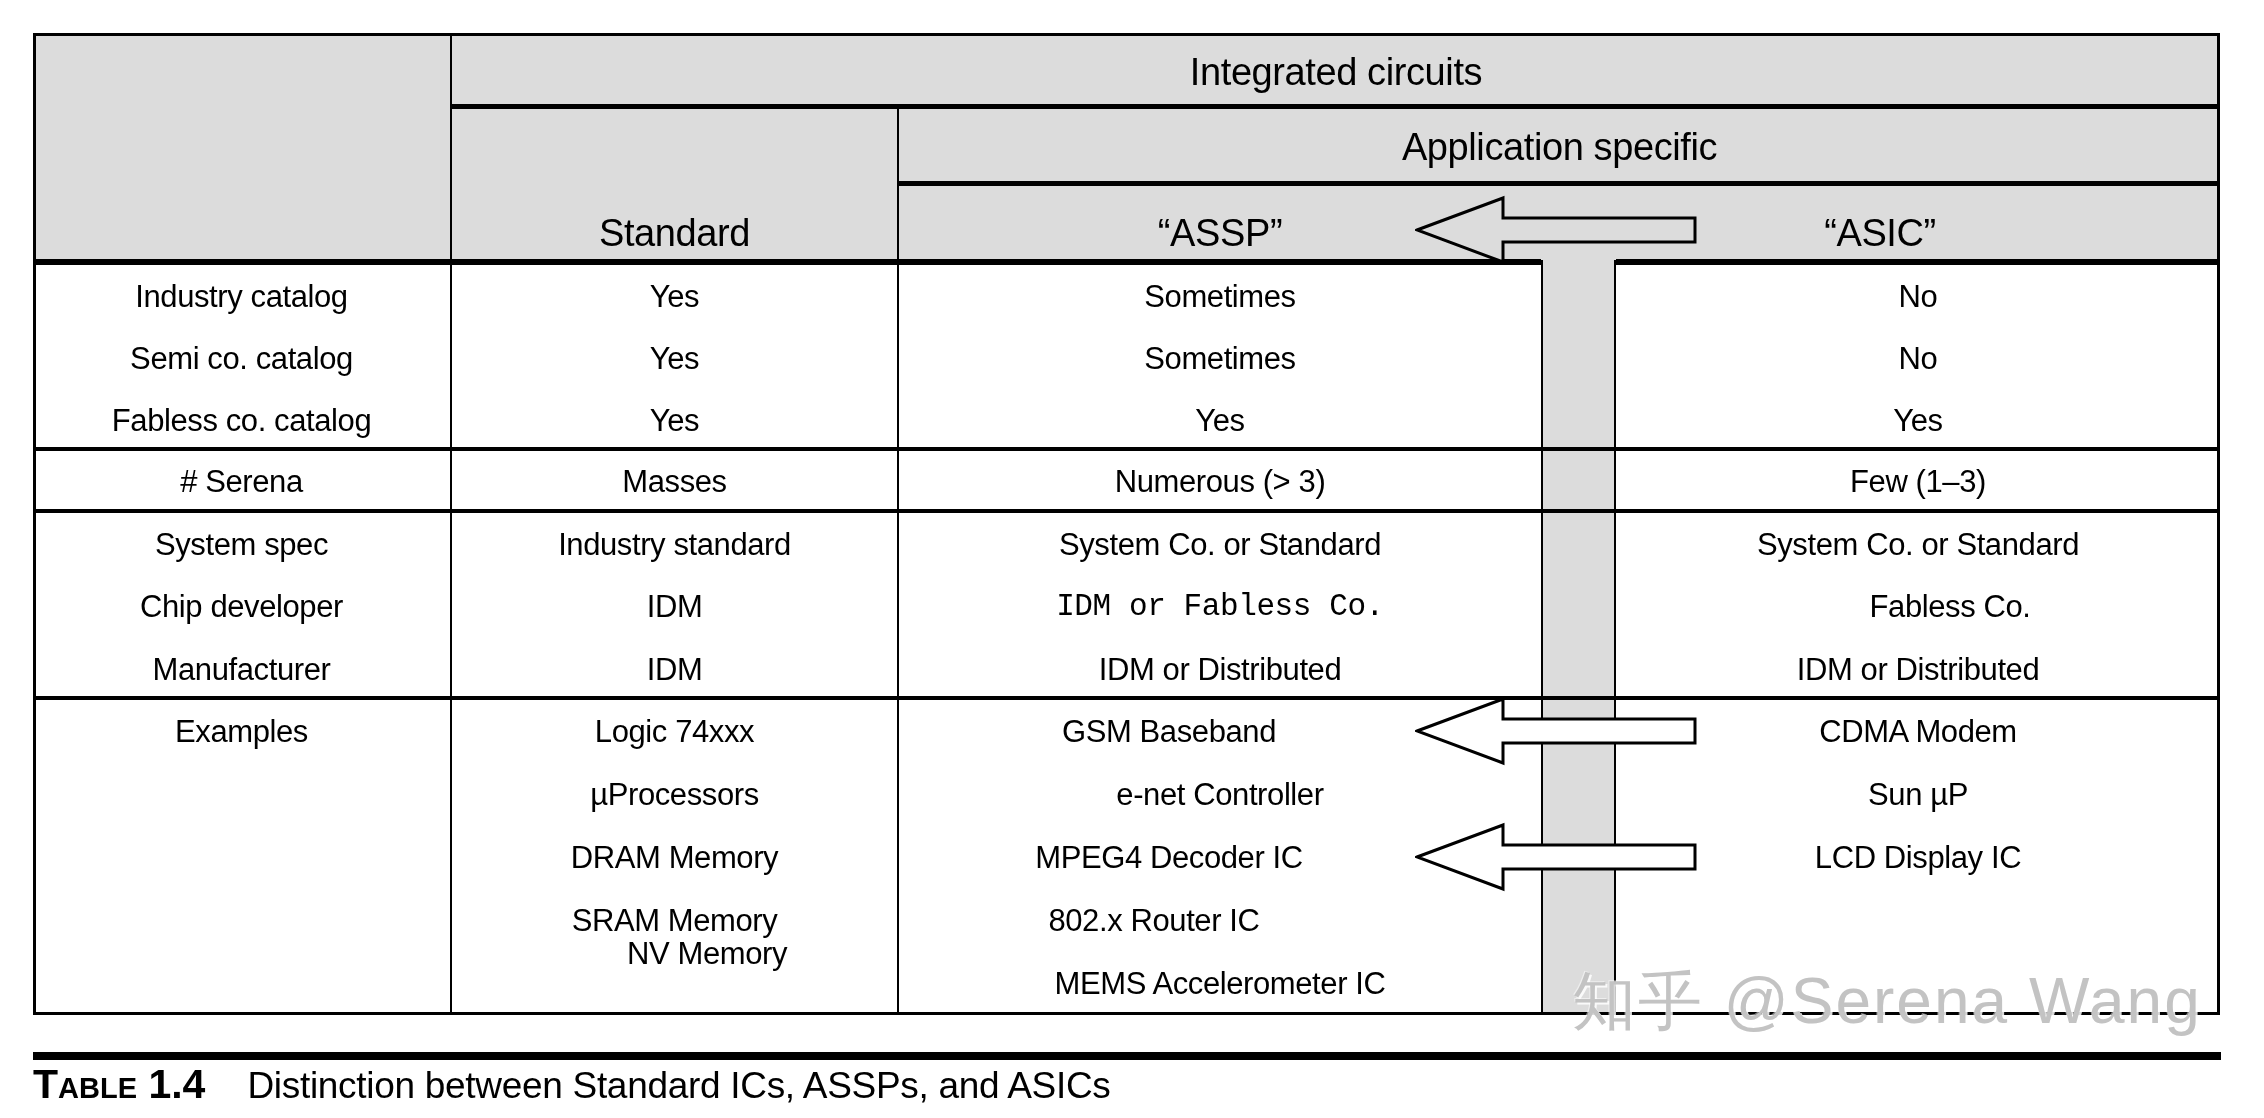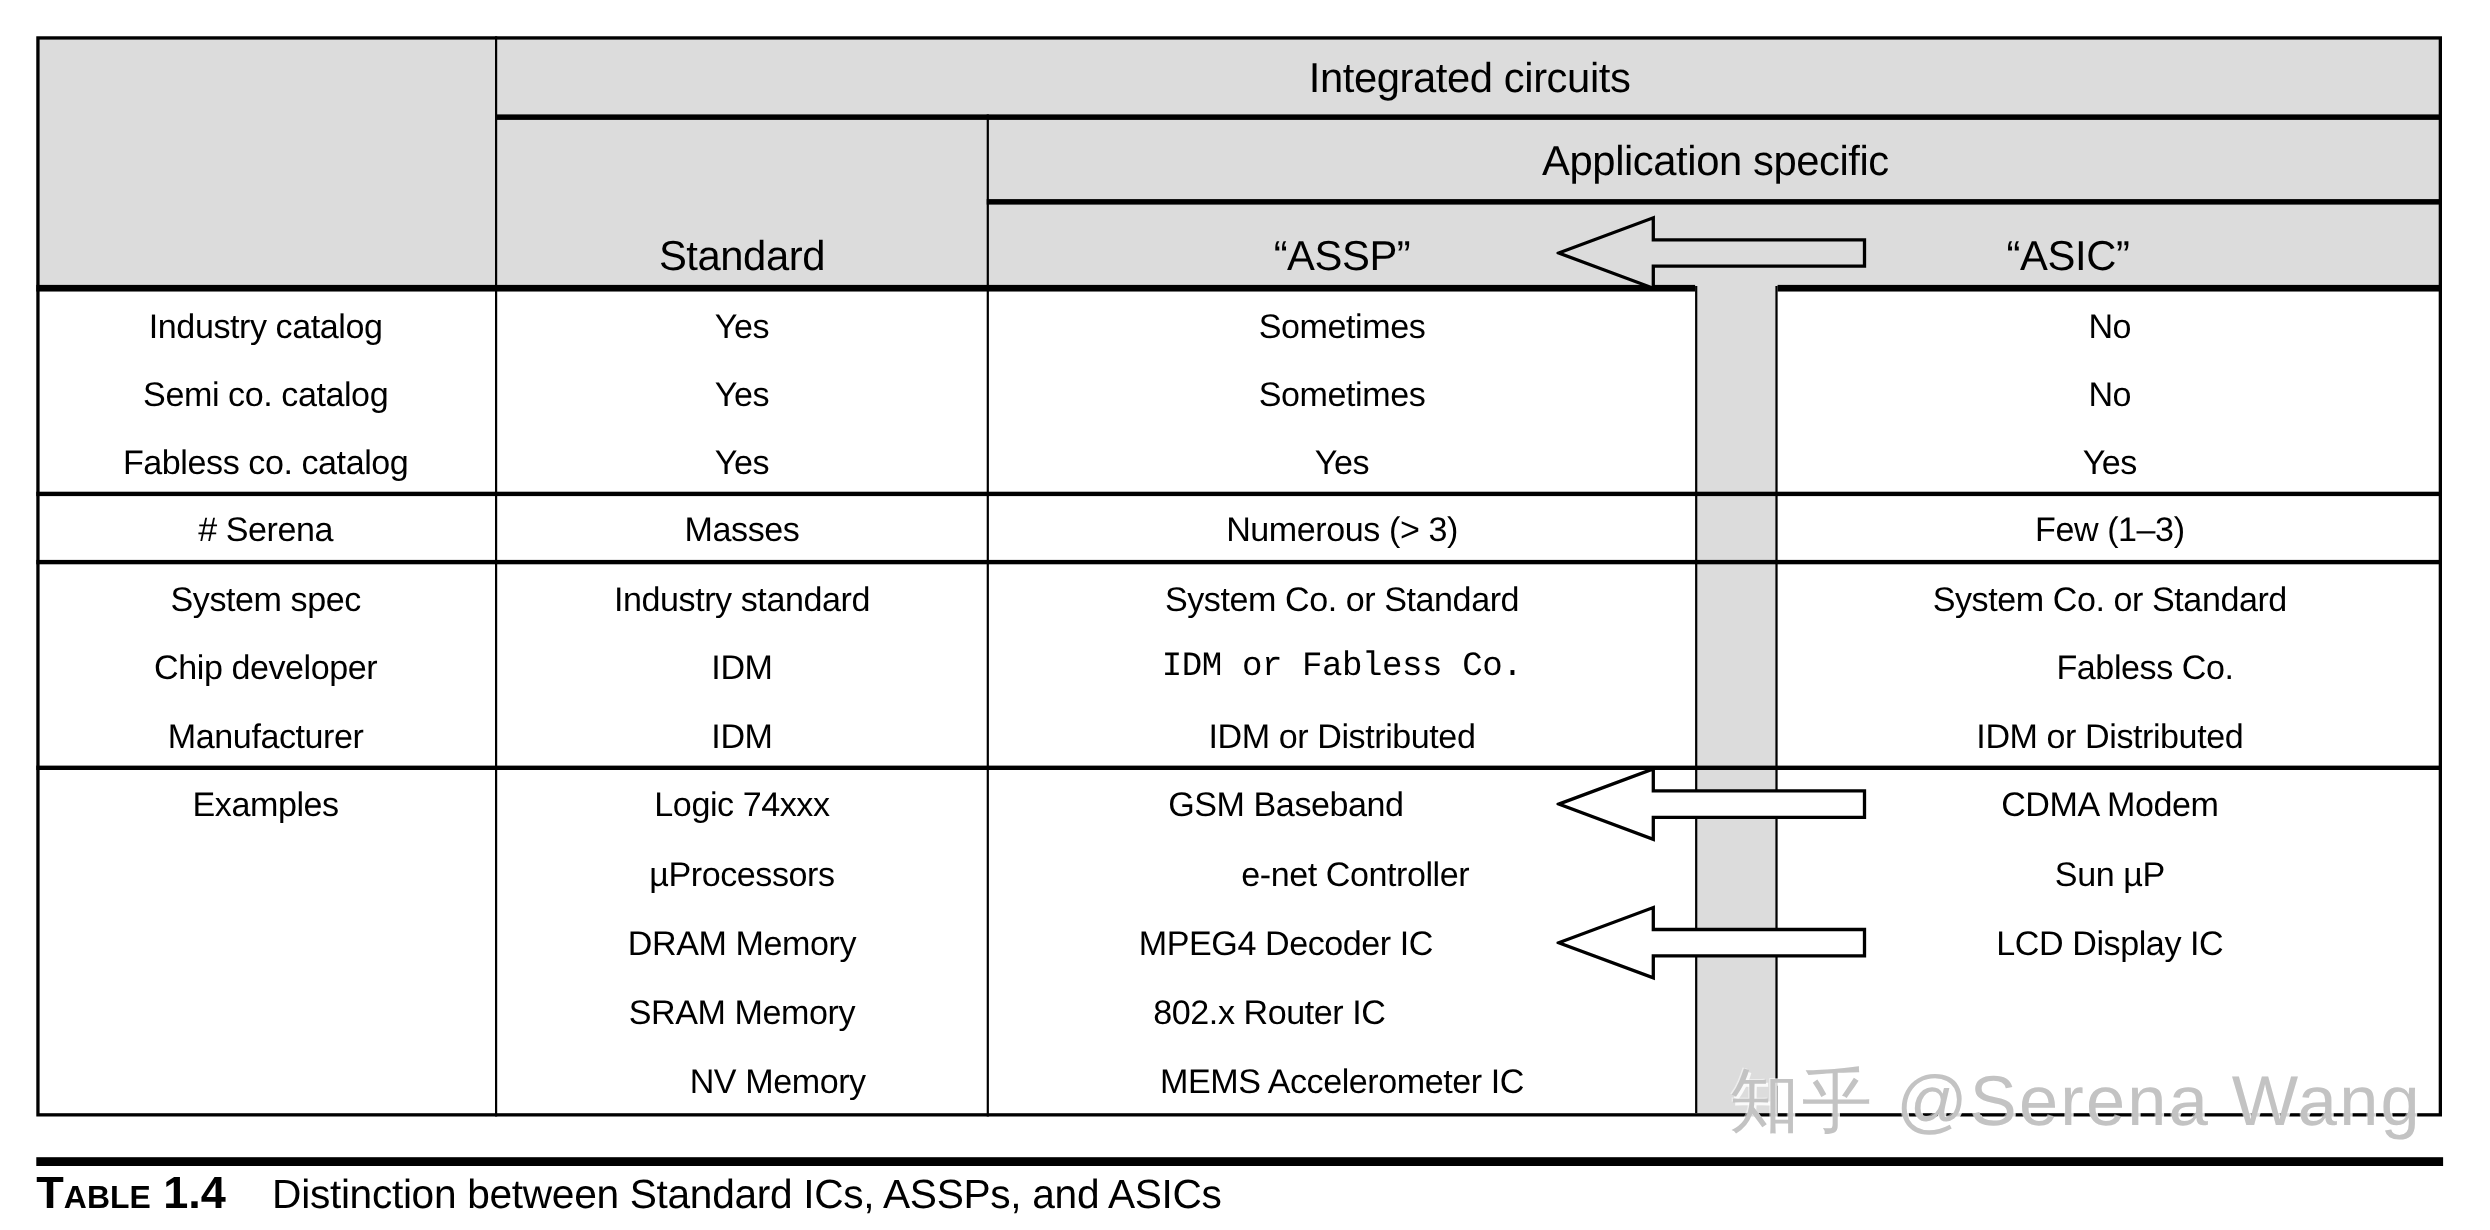--- a/index.html
+++ b/index.html
@@ -87,31 +87,31 @@
   <div class="abs cell" style="left:452px;top:338px;width:445px;">Yes</div>
   <div class="abs cell" style="left:452px;top:400px;width:445px;">Yes</div>
   <div class="abs cell" style="left:452px;top:461px;width:445px;">Masses</div>
   <div class="abs cell" style="left:452px;top:524px;width:445px;">Industry standard</div>
   <div class="abs cell" style="left:452px;top:586px;width:445px;">IDM</div>
   <div class="abs cell" style="left:452px;top:649px;width:445px;">IDM</div>
   <div class="abs cell" style="left:452px;top:711px;width:445px;">Logic 74xxx</div>
   <div class="abs cell" style="left:452px;top:774px;width:445px;">µProcessors</div>
   <div class="abs cell" style="left:452px;top:837px;width:445px;">DRAM Memory</div>
   <div class="abs cell" style="left:452px;top:900px;width:445px;">SRAM Memory</div>
-  <div class="abs cell" style="left:452px;top:963px;width:510px;">NV Memory</div>
+  <div class="abs cell" style="left:452px;top:933px;width:510px;">NV Memory</div>
 
   <div class="abs cell" style="left:899px;top:276px;width:642px;">Sometimes</div>
   <div class="abs cell" style="left:899px;top:338px;width:642px;">Sometimes</div>
   <div class="abs cell" style="left:899px;top:400px;width:642px;">Yes</div>
   <div class="abs cell" style="left:899px;top:461px;width:642px;">Numerous (&gt; 3)</div>
   <div class="abs cell" style="left:899px;top:524px;width:642px;">System Co. or Standard</div>
   <div class="abs cell" style="left:899px;top:586px;width:642px;font-family:Liberation Mono, monospace;">IDM or Fabless Co.</div>
   <div class="abs cell" style="left:899px;top:649px;width:642px;">IDM or Distributed</div>
   <div class="abs cell" style="left:899px;top:711px;width:540px;">GSM Baseband</div>
-  <div class="abs cell" style="left:899px;top:774px;width:642px;margin-left:12px;">e-net Controller</div>
+  <div class="abs cell" style="left:899px;top:774px;width:642px;">e-net Controller</div>
   <div class="abs cell" style="left:899px;top:837px;width:540px;">MPEG4 Decoder IC</div>
   <div class="abs cell" style="left:899px;top:900px;width:510px;">802.x Router IC</div>
   <div class="abs cell" style="left:899px;top:963px;width:642px;">MEMS Accelerometer IC</div>
 
   <div class="abs cell" style="left:1616px;top:276px;width:604px;">No</div>
   <div class="abs cell" style="left:1616px;top:338px;width:604px;">No</div>
   <div class="abs cell" style="left:1616px;top:400px;width:604px;">Yes</div>
   <div class="abs cell" style="left:1616px;top:461px;width:604px;">Few (1–3)</div>
   <div class="abs cell" style="left:1616px;top:524px;width:604px;">System Co. or Standard</div>
   <div class="abs cell" style="left:1616px;top:586px;width:604px;padding-left:32px;">Fabless Co.</div>

